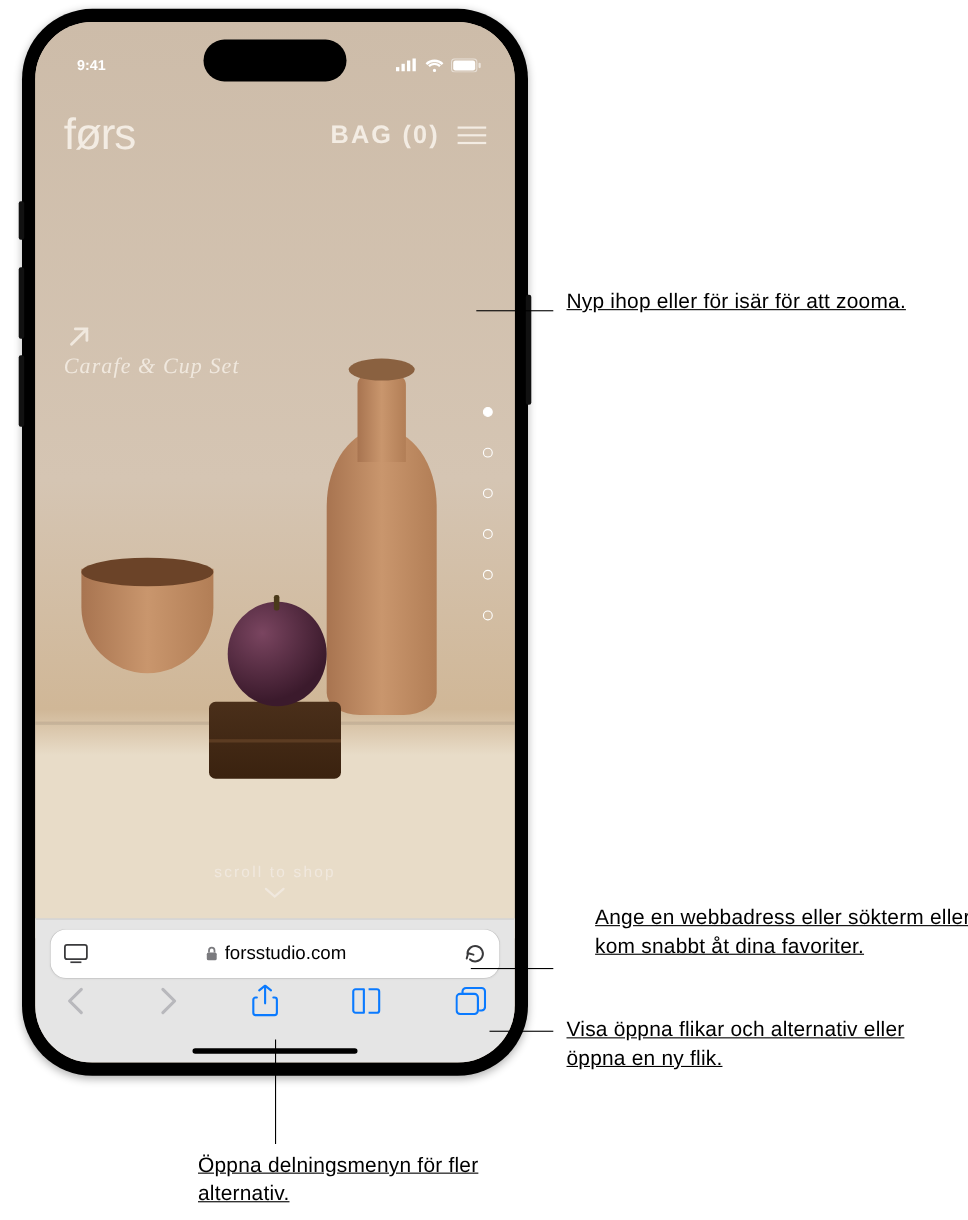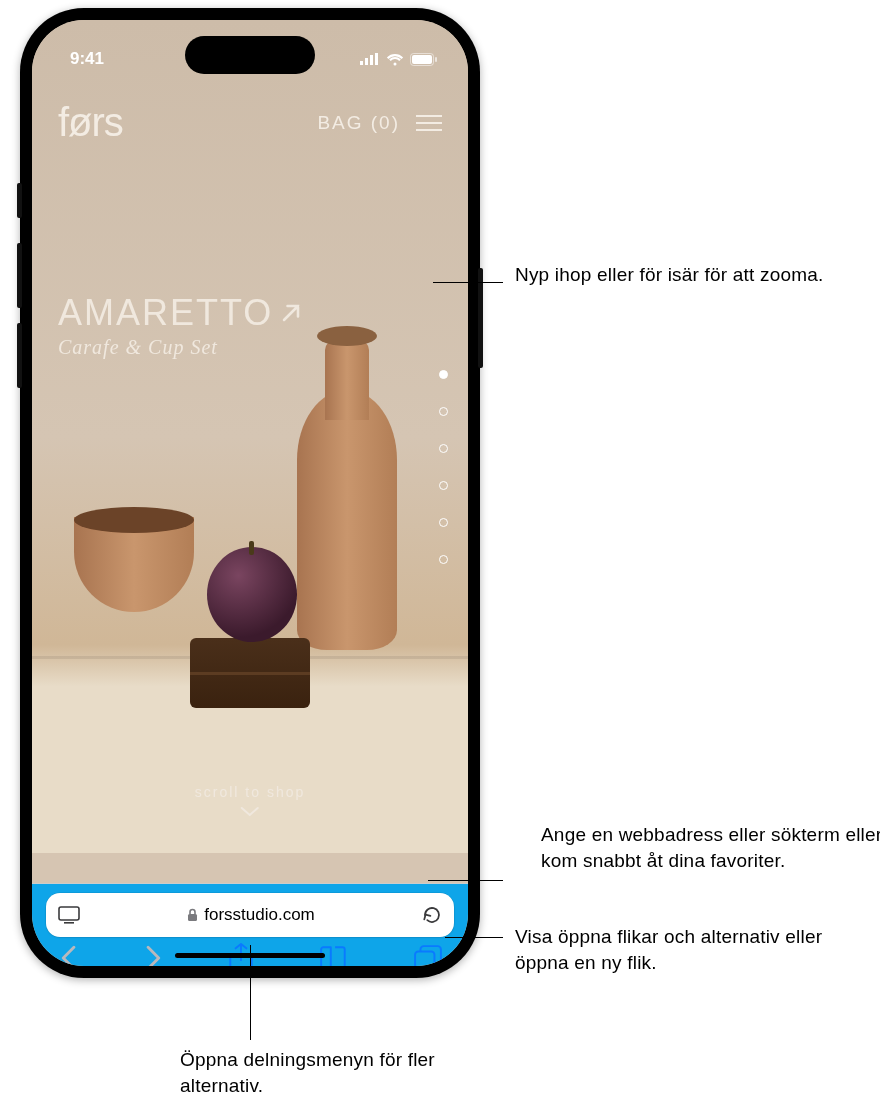--- a/index.html
+++ b/index.html
@@ -53,21 +53,21 @@
     position: absolute;
     top: 0; left: 0; right: 0;
     height: 58px;
     display: flex;
     justify-content: space-between;
     align-items: center;
     padding: 20px 30px 0 38px;
     z-index: 15;
     color: #fff;
     font-weight: 600;
-    font-size: 17px;
+    font-size: 13px;
   }
   .status-icons { display: flex; align-items: center; gap: 6px; }
   .webpage {
     position: absolute;
     top: 0; left: 0; right: 0;
     height: 833px;
     background: linear-gradient(to bottom, #cdbca9 0%, #d5c5b3 50%, #d0b797 75%, #e8dcc8 80%, #e8dcc8 100%);
   }
   .site-header {
     position: absolute;
@@ -78,23 +78,23 @@
     justify-content: space-between;
     align-items: center;
     color: #f3ece3;
   }
   .logo {
     font-size: 40px;
     font-weight: 300;
     letter-spacing: -1px;
   }
   .bag {
-    font-size: 19px;
+    font-size: 23px;
     letter-spacing: 2px;
-    font-weight: 400;
+    font-weight: 700;
   }
   .menu-icon { display: flex; flex-direction: column; gap: 5px; margin-left: 16px; }
   .menu-icon span { width: 26px; height: 2px; background: #f3ece3; }
   .hero-text {
     position: absolute;
     top: 272px;
     left: 26px;
     color: #f0e8de;
   }
   .hero-title {
@@ -204,22 +204,22 @@
   .table-line {
     position: absolute;
     left: 0; right: 0; top: 636px;
     height: 3px;
     background: rgba(0,0,0,0.08);
   }
   
   .safari-bottom {
     position: absolute;
     left: 0; right: 0; bottom: 0;
-    height: 83px;
-    background: #0ea5e9;
+    height: 131px;
+    background: #e5e5e5;
     border-top: 0.5px solid #ccc;
   }
   .url-bar {
     margin: 9px 14px 0 14px;
     height: 44px;
     background: #fff;
     border-radius: 14px;
     box-shadow: 0 0 0 0.5px rgba(0,0,0,0.12), 0 1px 2px rgba(0,0,0,0.08);
     display: flex;
     align-items: center;
@@ -251,20 +251,21 @@
     background: #000;
     border-radius: 3px;
   }
   
   .callout {
     position: absolute;
     font-size: 19px;
     line-height: 1.35;
     color: #000;
     letter-spacing: 0.2px;
+    text-decoration: underline;
   }
   .callout-line {
     position: absolute;
     background: #000;
   }
 </style>
 </head>
 <body>
 
 <div class="phone">
@@ -304,21 +305,20 @@
           <div class="menu-icon">
             <span></span>
               <span></span>
               <span></span>
           </div>
         </div>
       </div>
 
       <div class="hero-text">
         <div class="hero-title">
-          <span>AMARETTO</span>
           <svg width="28" height="28" viewBox="0 0 24 24">
               <path d="M6 18L18 6M9 6h9v9" stroke="#f0e8de" stroke-width="2.2" fill="none" stroke-linecap="round"></path>
             </svg>
         </div>
         <div class="hero-sub">Carafe &amp; Cup Set</div>
       </div>
 
       <div class="dots">
         <div class="dot active"></div>
         <div class="dot"></div>

